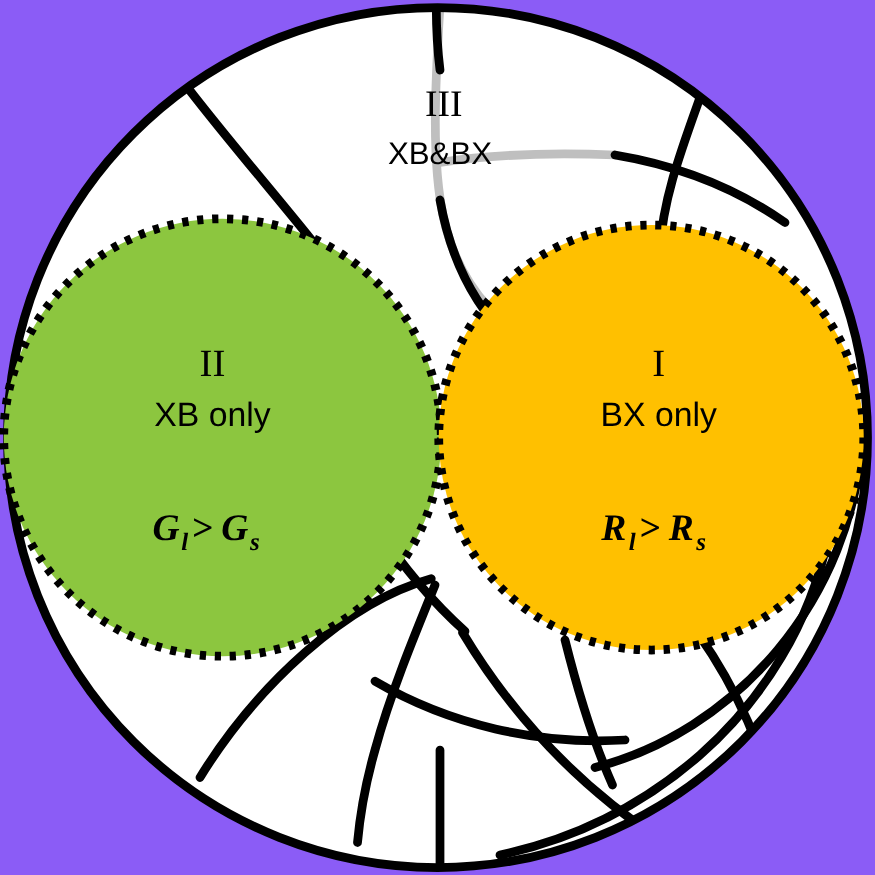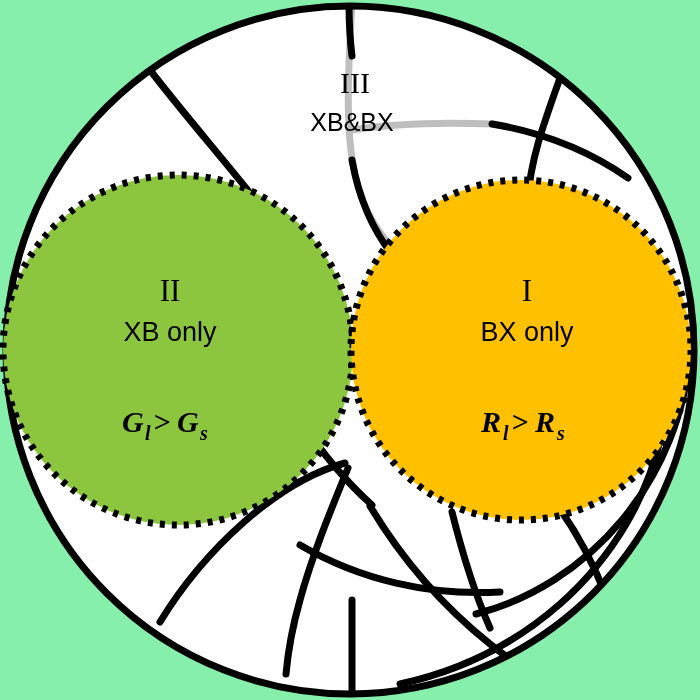--- a/index.html
+++ b/index.html
@@ -11,21 +11,21 @@
   body {
     width: 700px;
     height: 700px;
     overflow: hidden;
     font-family: "Liberation Sans", sans-serif;
   }
   #figure-root {
     position: relative;
     width: 700px;
     height: 700px;
-    background: #86efac;
+    background: #8b5cf6;
   }
   svg#disk-svg {
     display: block;
     width: 700px;
     height: 700px;
   }
   .label-sans {
     font-family: "Liberation Sans", sans-serif;
     fill: #000000;
   }

